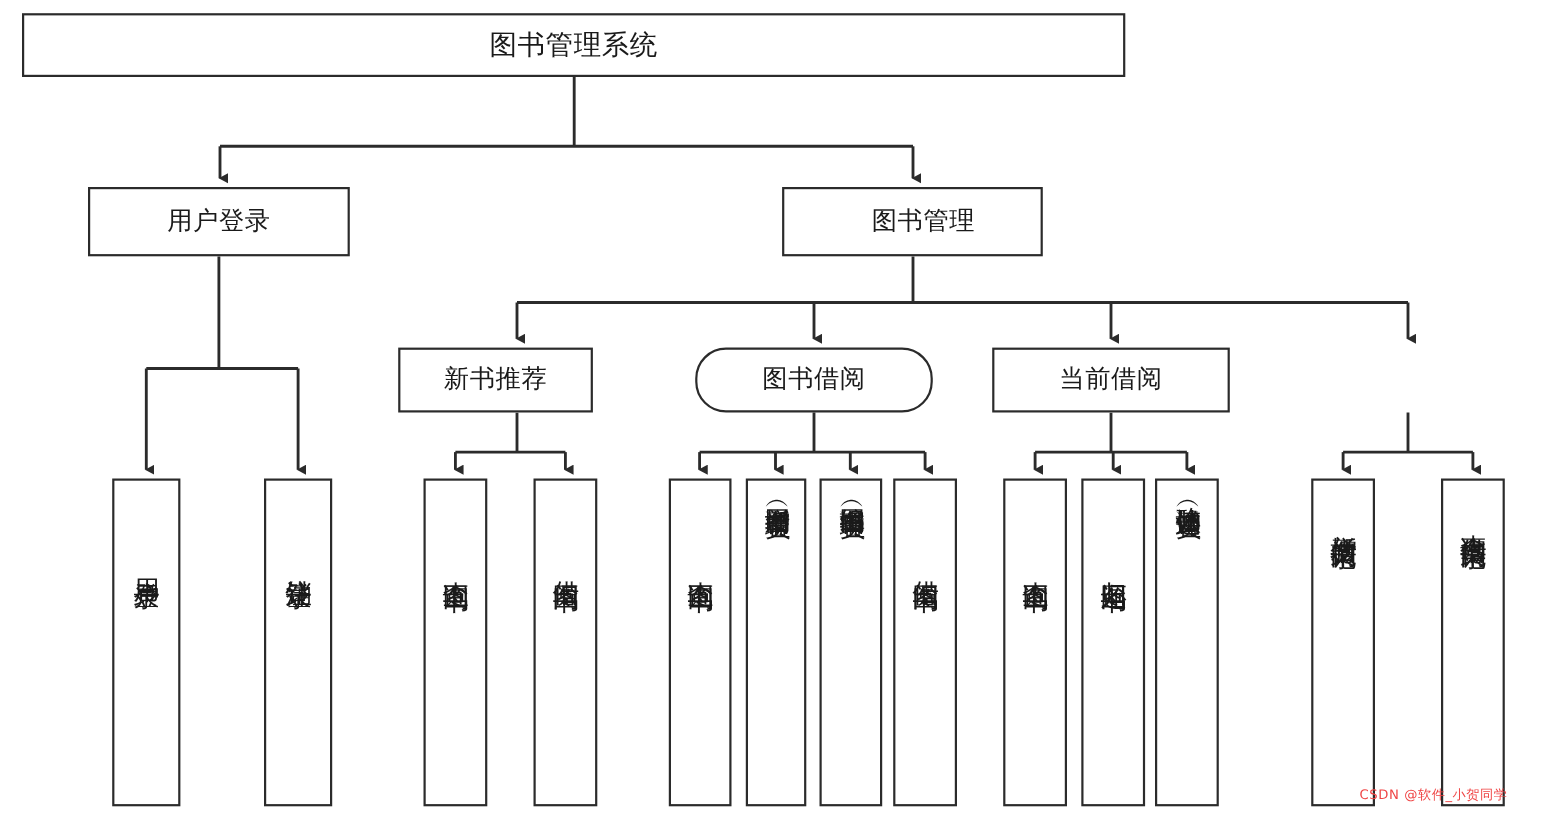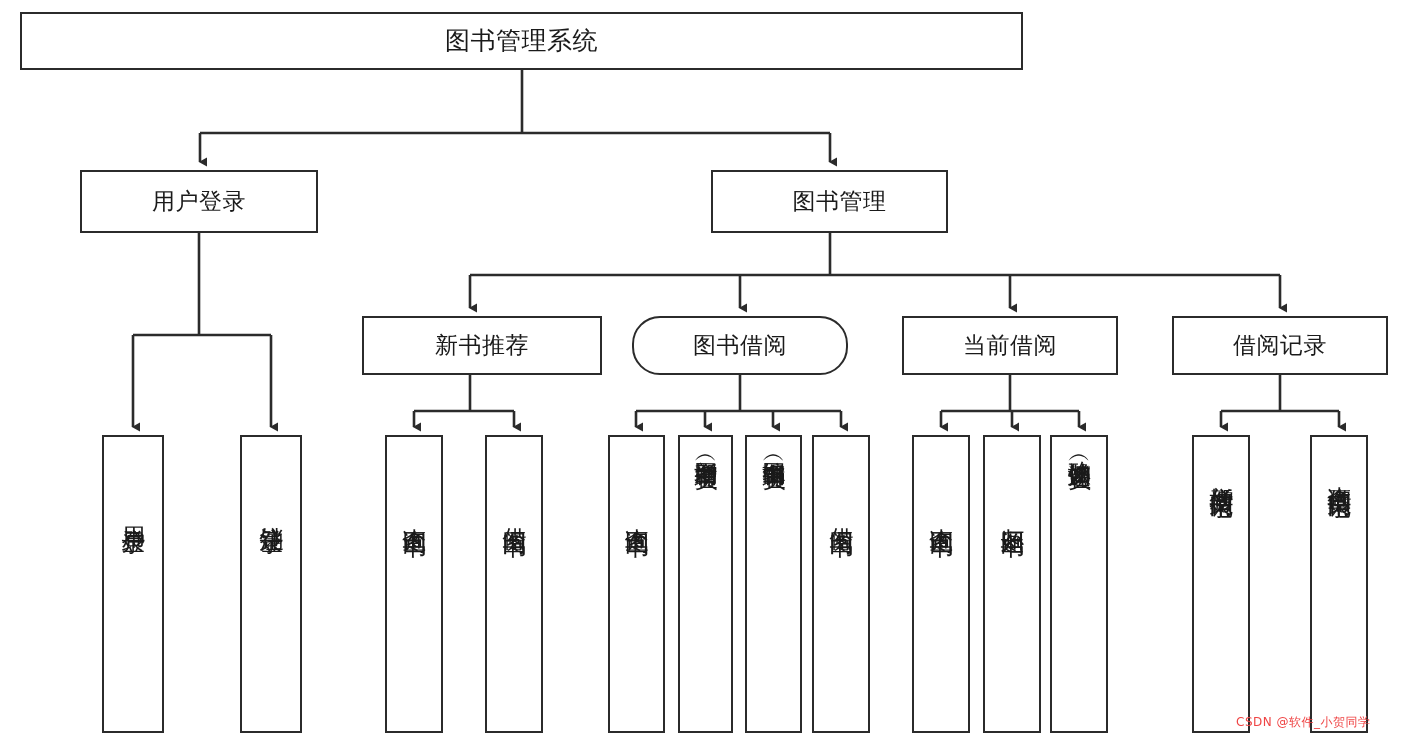--- a/index.html
+++ b/index.html
@@ -133,32 +133,29 @@
     <span class="label">图书管理系统</span>
   </div>
 
   <div class="node lvl2" style="left:80px; top:170px; width:238px; height:63px;">
     <span class="label">用户登录</span>
   </div>
   <div class="node lvl2" style="left:711px; top:170px; width:237px; height:63px;padding-left:20px;">
     <span class="label">图书管理</span>
   </div>
 
-  <div class="node lvl3" style="left:362px; top:316px; width:240px; height:59px;">
+  <div class="node lvl3" style="left:362px; top:316px; width:177px; height:59px;">
     <span class="label">新书推荐</span>
   </div>
   <div class="node lvl3" style="left:632px; top:316px; width:216px; height:59px;border-radius:28px;">
     <span class="label">图书借阅</span>
   </div>
   <div class="node lvl3" style="left:902px; top:316px; width:216px; height:59px;">
     <span class="label">当前借阅</span>
   </div>
-  <div class="node lvl3" style="left:1172px; top:316px; width:216px; height:59px;">
-    <span class="label">借阅记录</span>
-  </div>
 
   <div class="node leaf" style="left:102px; top:435px; width:62px; height:298px; padding-top:70px;">
     <span class="label">用户登录</span>
   </div>
   <div class="node leaf" style="left:240px; top:435px; width:62px; height:298px; padding-top:70px;">
     <span class="label">注销登录</span>
   </div>
 
   <div class="node leaf" style="left:385px; top:435px; width:58px; height:298px; padding-top:72px;">
     <span class="label">查询图书</span>

